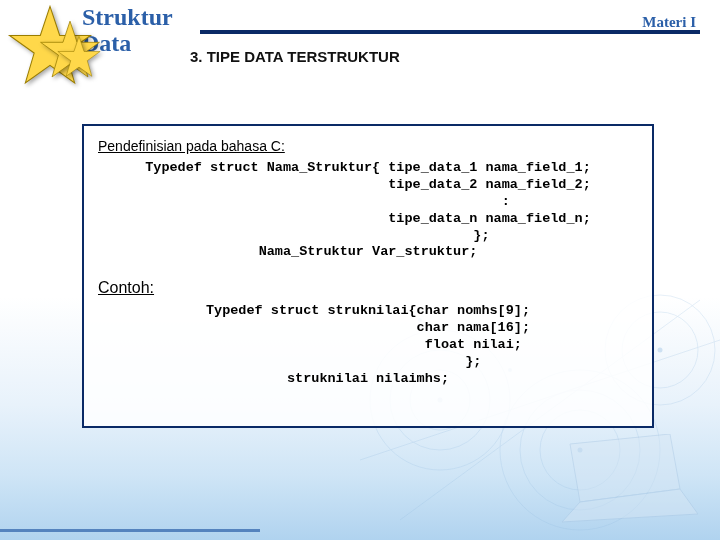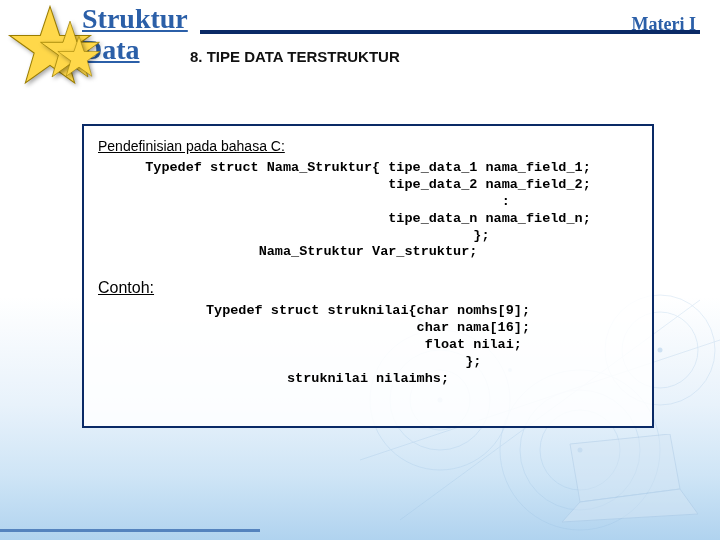--- a/index.html
+++ b/index.html
@@ -9,26 +9,26 @@
     background: linear-gradient(180deg, #ffffff 0%, #ffffff 55%, #e8f2fb 75%, #cfe5f6 88%, #b0d3ef 100%);
   }
   
   .bg-deco { position: absolute; right: 0; bottom: 0; width: 360px; height: 280px; opacity: 0.28; pointer-events: none; }
   .bg-deco svg { width: 100%; height: 100%; }
 
   
   .header { position: absolute; top: 0; left: 0; right: 0; height: 70px; }
   .title-main {
     position: absolute; left: 82px; top: 4px;
-    font-family: Georgia, 'Times New Roman', serif; font-weight: bold; font-size: 28px;
-    color: #2b5fa8; line-height: 1.1; text-decoration: underline;
+    font-family: Georgia, 'Times New Roman', serif; font-weight: bold; font-size: 24px;
+    color: #2b5fa8; line-height: 1.1;
   }
   .subtitle-right {
     position: absolute; right: 24px; top: 14px;
-    font-family: Georgia, 'Times New Roman', serif; font-weight: bold; font-size: 18px; color: #2b5fa8;
+    font-family: Georgia, 'Times New Roman', serif; font-weight: bold; font-size: 15px; color: #2b5fa8;
   }
   .hr-navy { position: absolute; top: 30px; left: 200px; right: 20px; height: 4px; background: #0a2a66; }
   .section-heading {
     position: absolute; left: 190px; top: 48px;
     font-weight: bold; font-size: 15px; color: #111;
     font-family: Arial, sans-serif;
   }
 
   
   .star {
@@ -96,21 +96,21 @@
     </svg>
   </div>
 
   <div class="header">
     <div class="title-main">
       <span>Struktur</span><br>
       <span>Data</span>
     </div>
     <div class="subtitle-right">Materi I</div>
     <div class="hr-navy"></div>
-    <div class="section-heading">8.  TIPE DATA TERSTRUKTUR</div>
+    <div class="section-heading">3.  TIPE DATA TERSTRUKTUR</div>
   </div>
 
   <div class="star" style="left:6px; top:2px; width:88px; height:88px;">
     <svg viewBox="0 0 100 100">
         <polygon fill="#ffd84a" points="50,5 61,38 96,38 68,58 78,92 50,72 22,92 32,58 4,38 39,38"></polygon>
       </svg>
   </div>
   <div class="star" style="left:38px; top:18px; width:64px; height:64px;">
     <svg viewBox="0 0 100 100">
         <polygon fill="#ffd84a" points="50,5 61,38 96,38 68,58 78,92 50,72 22,92 32,58 4,38 39,38"></polygon>

